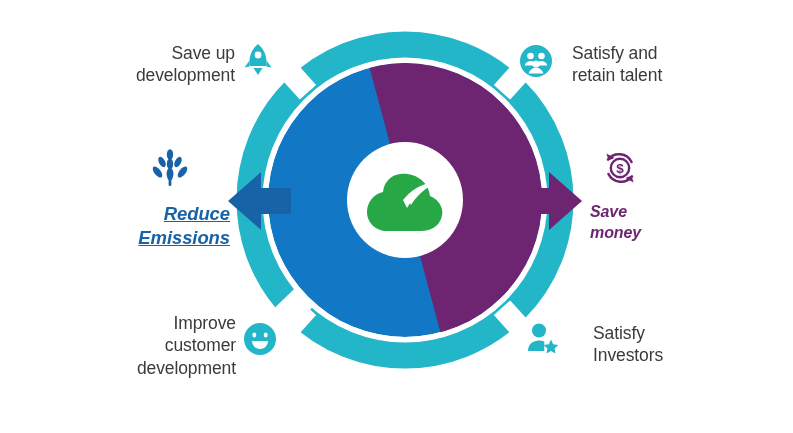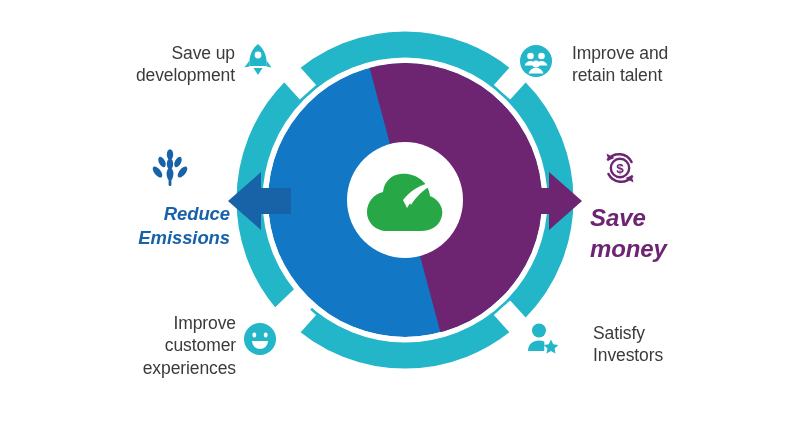--- a/index.html
+++ b/index.html
@@ -32,26 +32,27 @@
     font-family: "Liberation Sans", sans-serif;
     white-space: pre-line;
     letter-spacing: -0.1px;
   }
   .label.accent-blue {
     color: #1862a8;
     font-weight: bold;
     font-style: italic;
     font-size: 18.5px;
     line-height: 1.3;
+    text-decoration: underline;
   }
   .label.accent-purple {
     color: #6d2572;
     font-weight: bold;
     font-style: italic;
-    font-size: 24px;
+    font-size: 16px;
     line-height: 1.3;
   }
   .label.align-right { text-align: right; }
   .label.align-left  { text-align: left; }
 
   .icon-box {
     position: absolute;
   }
   #lbl-speed      { left: 105px; top: 42px;  width: 130px; }
   #lbl-attract    { left: 572px; top: 42px;  width: 150px; }
@@ -204,29 +205,29 @@
     <svg viewBox="0 0 36 36" width="36" height="36">
       <circle cx="15" cy="10.5" r="7" fill="#22b6c8"></circle>
       <path d="M4 31 C4 24 9 20.5 15 20.5 C17 20.5 18.8 20.9 20.3 21.6 L20.3 31 Z" fill="#22b6c8"></path>
       <path d="M27 19.5 L29.2 24.2 L34.3 24.9 L30.6 28.4 L31.5 33.4 L27 31 L22.5 33.4 L23.4 28.4 L19.7 24.9 L24.8 24.2 Z" fill="#22b6c8"></path>
     </svg>
   </div>
 
   <div class="label align-right" id="lbl-speed">Save up
 development</div>
 
-  <div class="label align-left" id="lbl-attract">Improve and
+  <div class="label align-left" id="lbl-attract">Satisfy and
 retain talent</div>
 
   <div class="label accent-blue align-right" id="lbl-reduce">Reduce
 Emissions</div>
 
   <div class="label accent-purple align-left" id="lbl-save">Save
 money</div>
 
   <div class="label align-right" id="lbl-improve">Improve
 customer
-experiences</div>
+development</div>
 
   <div class="label align-left" id="lbl-satisfy">Satisfy
 Investors</div>
 
 </div>
 
 </body></html>

